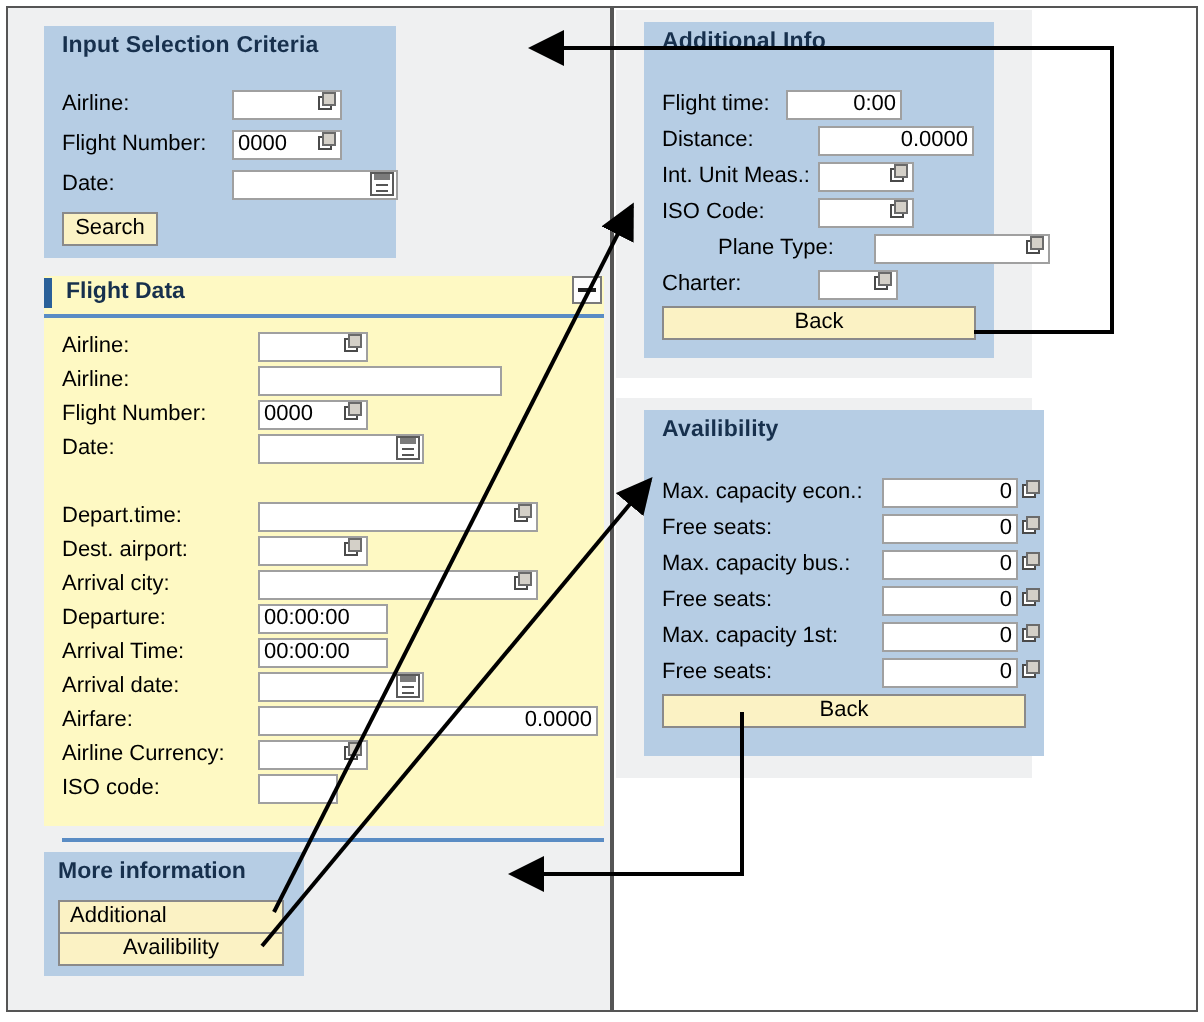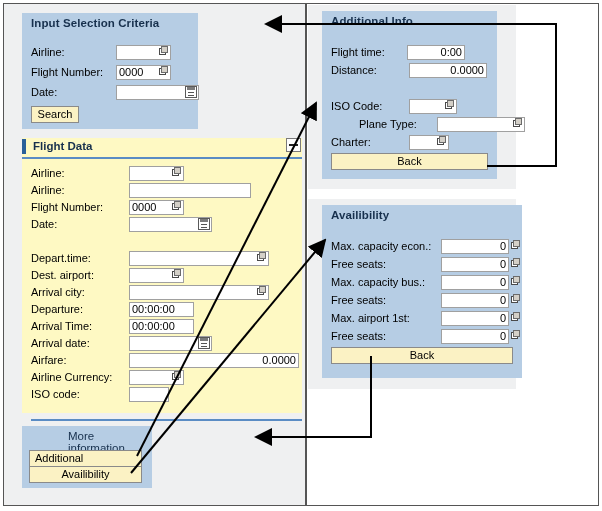--- a/index.html
+++ b/index.html
@@ -50,21 +50,21 @@
   .cal b{position:absolute;left:1px;top:0;right:1px;height:3px;background:#7b7b7b;}
   .cal i{position:absolute;left:2px;top:5px;width:6px;height:1px;background:#555;box-shadow:0 3px 0 #555;}
 
   
   .btn{position:absolute;background:#fbf2c4;border:1px solid #8a8a8a;box-sizing:border-box;
        font-size:11px;text-align:center;color:#000;line-height:15px;height:17px;}
   .btn.left{text-align:left;padding-left:5px;}
 
   
   #more-info{background:#b6cde4;}
-  .mi-title{font-weight:normal;font-size:11.5px;color:#17304d;padding:4px 0 2px 7px;margin-left:39px;}
+  .mi-title{font-weight:bold;font-size:11.5px;color:#17304d;padding:4px 0 2px 7px;}
 
   .hrule{position:absolute;height:2px;background:#5a8cc4;}
 
   
   #arrows{position:absolute;left:0;top:0;width:602px;height:511px;pointer-events:none;}
 </style>
 </head>
 <body>
 
 <div id="root">
@@ -215,25 +215,33 @@
   <div class="pane" id="pane-right">
     <div class="pane-inner">
 
       <div style="position:absolute;left:0px;top:0px;width:208px;height:184px;background:#eff0f1;"></div>
 
       <div class="panel" id="ai-panel" style="left:14px;top:6px;width:175px;height:168px;">
         <div class="panel-title">Additional Info</div>
 
         <div class="row" style="left:9px;top:34px;width:168px;">
           <span class="lbl">Flight time:</span>
-          <span class="fld r" style="left:76px;width:58px;padding-left:24px;">0:00</span>
+          <span class="fld r" style="left:62px;width:58px;padding-left:24px;">0:00</span>
         </div>
         <div class="row" style="left:9px;top:52px;width:168px;">
           <span class="lbl">Distance:</span>
           <span class="fld r" style="left:78px;width:78px;">0.0000</span>
+        </div>
+        <div class="row" style="left:9px;top:70px;width:168px;">
+          <span class="lbl">Int. Unit Meas.:</span>
+          <span class="fld" style="left:78px;width:48px;"></span>
+          <span class="f4 f4-in" style="left:114px;">
+              <i></i>
+              <b></b>
+            </span>
         </div>
         <div class="row" style="left:9px;top:88px;width:168px;">
           <span class="lbl">ISO Code:</span>
           <span class="fld" style="left:78px;width:48px;"></span>
           <span class="f4 f4-in" style="left:114px;">
               <i></i>
               <b></b>
             </span>
         </div>
         <div class="row" style="left:9px;top:106px;width:168px;margin-left:28px;">
@@ -287,21 +295,21 @@
         </div>
         <div class="row" style="left:9px;top:88px;width:192px;">
           <span class="lbl">Free seats:</span>
           <span class="fld r" style="left:110px;width:68px;">0</span>
           <span class="f4 f4-out" style="left:180px;">
               <i></i>
               <b></b>
             </span>
         </div>
         <div class="row" style="left:9px;top:106px;width:192px;">
-          <span class="lbl">Max. airport 1st:</span>
+          <span class="lbl">Max. capacity 1st:</span>
           <span class="fld r" style="left:110px;width:68px;">0</span>
           <span class="f4 f4-out" style="left:180px;">
               <i></i>
               <b></b>
             </span>
         </div>
         <div class="row" style="left:9px;top:124px;width:192px;">
           <span class="lbl">Free seats:</span>
           <span class="fld r" style="left:110px;width:68px;">0</span>
           <span class="f4 f4-out" style="left:180px;">

